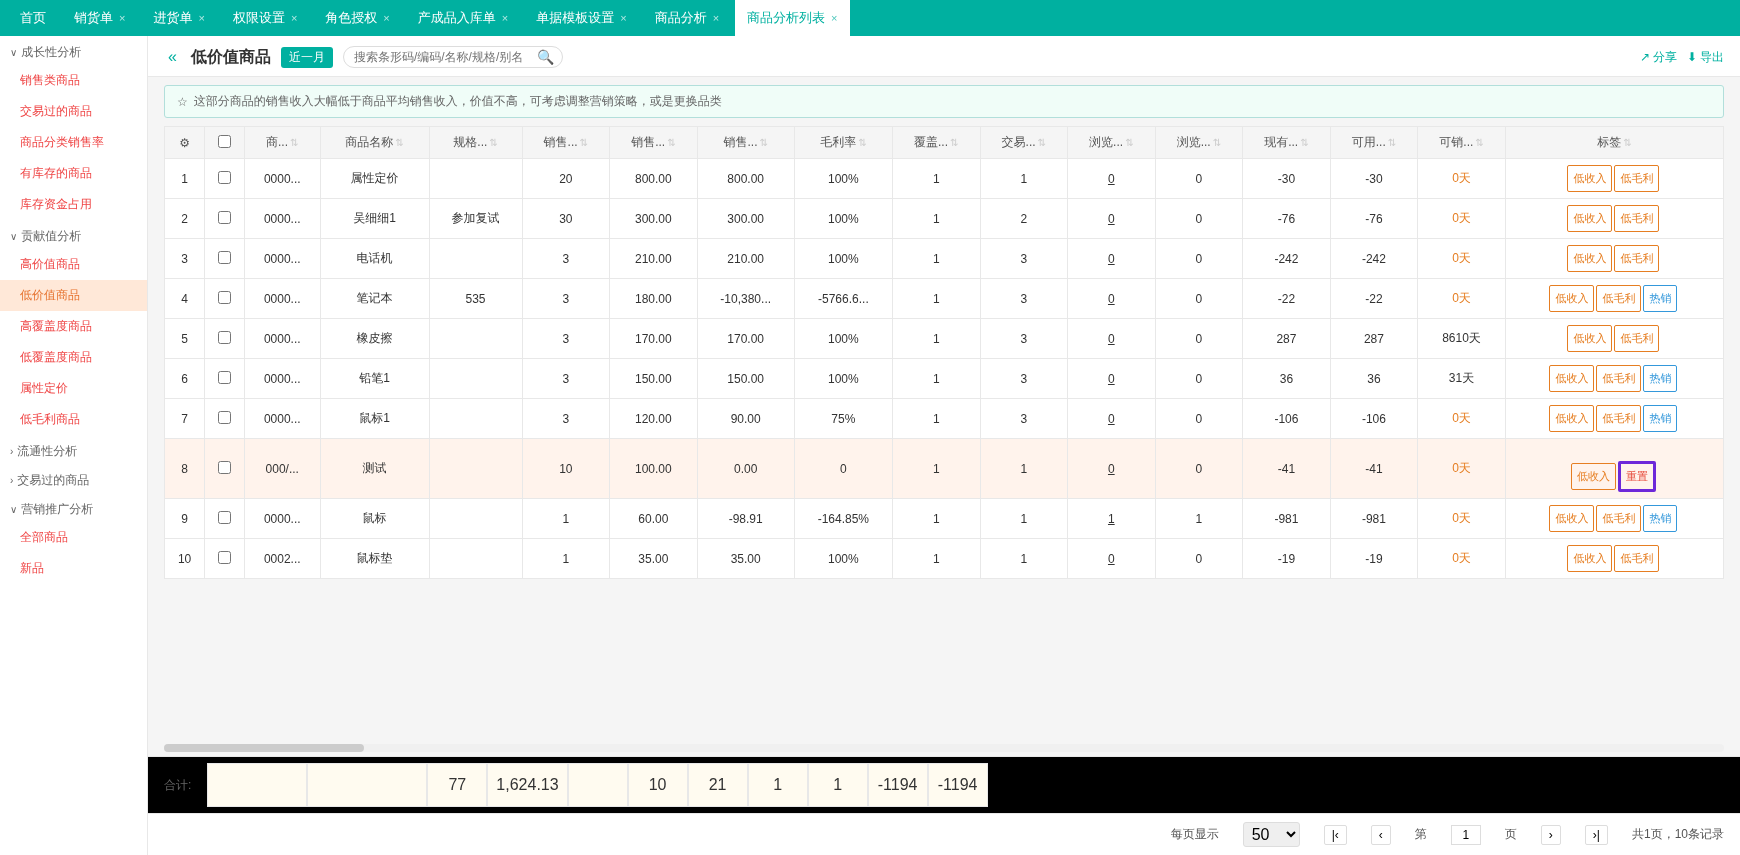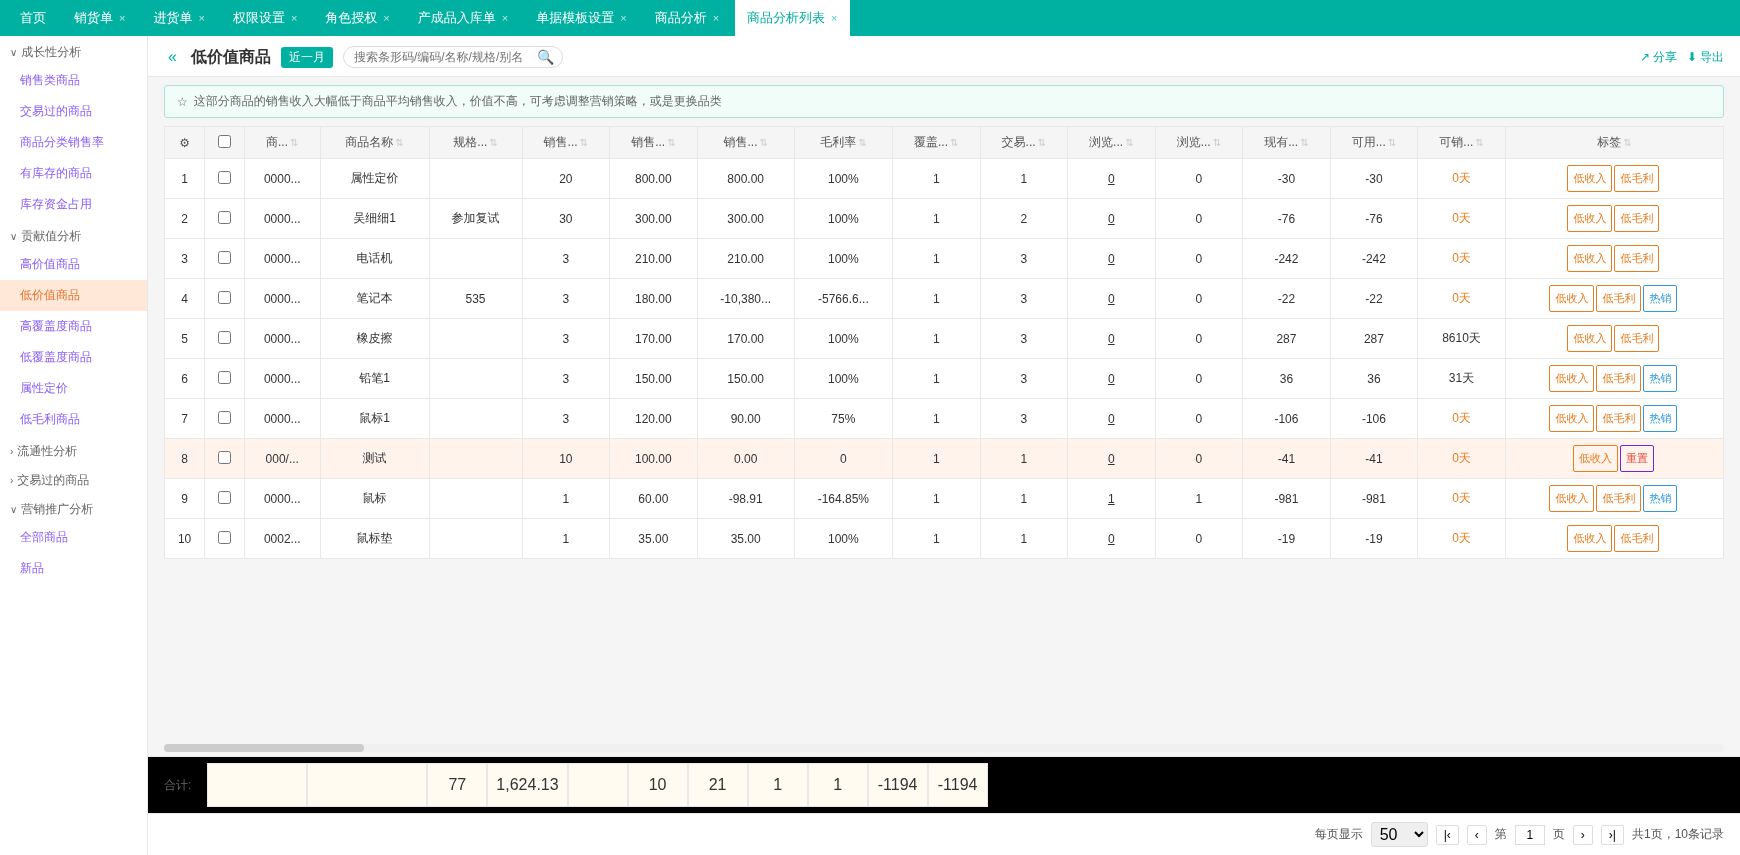--- a/index.html
+++ b/index.html
@@ -46,21 +46,21 @@
       color: #666;
       font-size: 12px;
       display: flex;
       align-items: center;
       gap: 4px;
     }
     .sidebar-group-header .arrow { font-size: 10px; }
     .sidebar-item {
       padding: 7px 14px 7px 20px;
       cursor: pointer;
-      color: #8b5cf6;
+      color: #ef4444;
       font-size: 12px;
     }
     .sidebar-item.active { background: #ffe8d8; color: #e6722e; }
 
     
     .content-area {
       flex: 1;
       display: flex;
       flex-direction: column;
       overflow: hidden;
@@ -150,21 +150,21 @@
     }
     tr.highlighted td { background: #fff3ec; }
     .tag {
       display: inline-block;
       padding: 5px 5px;
       border-radius: 2px;
       font-size: 11px;
       margin-right: 2px;
     }
     .tag-orange { color: #e67e22; border: 1px solid #e67e22; }
-    .tag-red { color: #e74c3c; border: 1px solid #6d28d9; }
+    .tag-red { color: #e74c3c; border: 3px solid #6d28d9; margin-top: 16px; }
     .tag-blue { color: #3498db; border: 1px solid #3498db; }
     .underline { text-decoration: underline; cursor: pointer; }
     .zero-days { color: #e67e22; }
     .days-val { color: #333; }
 
     
     .footer-bar {
       background: #000000;
       border-top: 1px solid #e8e8e8;
       padding: 6px 16px;
@@ -174,21 +174,21 @@
     .total-label { color: #666; margin-right: 16px; }
     .total-cell { padding: 12px 8px; border: 1px solid #e8e8e8; background: #fffbf0; font-size: 16px; min-width: 60px; text-align: center; }
     
     .pagination-bar {
       background: #fff;
       border-top: 1px solid #e8e8e8;
       padding: 8px 16px;
       display: flex;
       align-items: center;
       justify-content: flex-end;
-      gap: 8px;
+      gap: 24px;
       font-size: 12px;
       color: #555;
     }
     .page-size-select {
       border: 1px solid #ddd;
       border-radius: 3px;
       padding: 2px 4px;
       font-size: 16px;
     }
     .page-btn {

